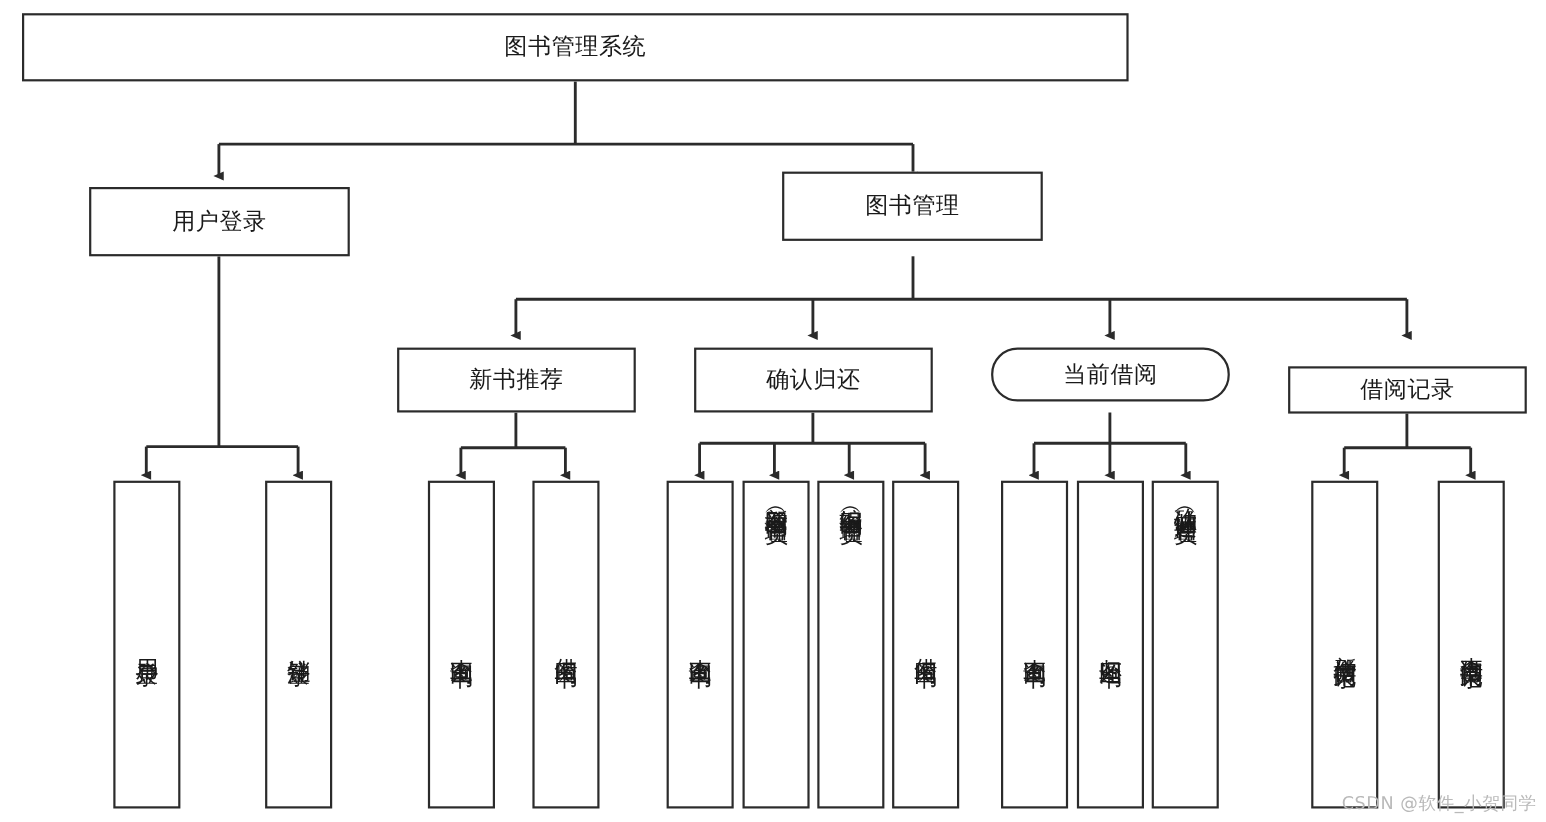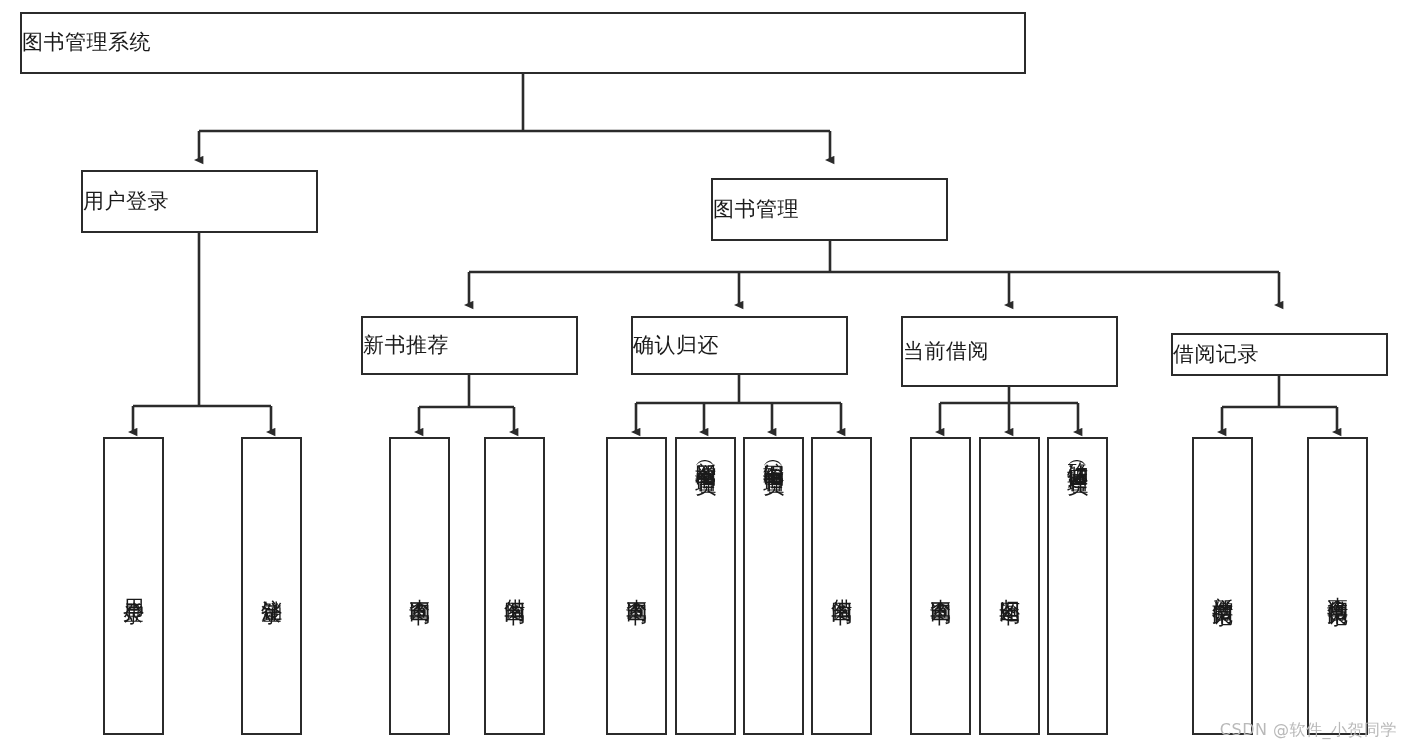--- a/index.html
+++ b/index.html
@@ -25,21 +25,21 @@
     height: 747px;
     pointer-events: none;
   }
   .node {
     position: absolute;
     box-sizing: border-box;
     border: 2px solid #2b2b2b;
     background: #ffffff;
     display: flex;
     align-items: center;
-    justify-content: flex-start;
+    justify-content: center;
     color: #1a1a1a;
   }
   .node.horiz .label {
     font-size: 21px;
     line-height: 1.1;
     letter-spacing: 0.5px;
     white-space: nowrap;
   }
   .node.vert {
     align-items: center;
@@ -123,31 +123,31 @@
     </g>
   </svg>
 
   <div class="node horiz" style="left:20px; top:12px; width:1006px; height:62px;">
     <span class="label">图书管理系统</span>
   </div>
 
   <div class="node horiz" style="left:81px; top:170px; width:237px; height:63px;">
     <span class="label">用户登录</span>
   </div>
-  <div class="node horiz" style="left:711px; top:178px; width:237px; height:63px;">
+  <div class="node horiz" style="left:711px; top:156px; width:237px; height:63px;">
     <span class="label">图书管理</span>
   </div>
 
   <div class="node horiz" style="left:361px; top:316px; width:217px; height:59px;">
     <span class="label">新书推荐</span>
   </div>
   <div class="node horiz" style="left:631px; top:316px; width:217px; height:59px;">
     <span class="label">确认归还</span>
   </div>
-  <div class="node horiz" style="left:901px; top:316px; width:217px; height:71px;">
+  <div class="node horiz" style="left:901px; top:316px; width:217px; height:49px;border-radius:24px;">
     <span class="label">当前借阅</span>
   </div>
   <div class="node horiz" style="left:1171px; top:333px; width:217px; height:43px;">
     <span class="label">借阅记录</span>
   </div>
 
   <div class="node vert" style="left:103px; top:437px; width:61px; height:298px;">
     <span class="label">用户登录</span>
   </div>
   <div class="node vert" style="left:241px; top:437px; width:61px; height:298px;">

